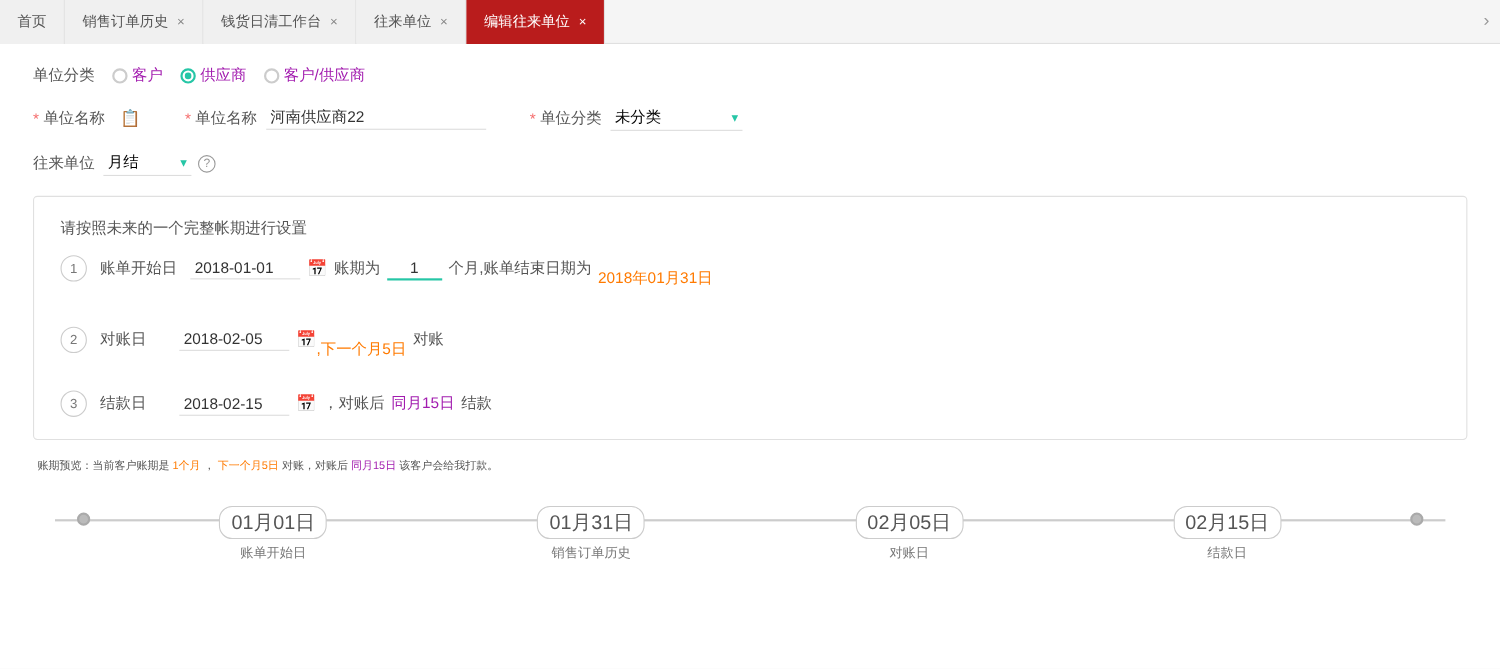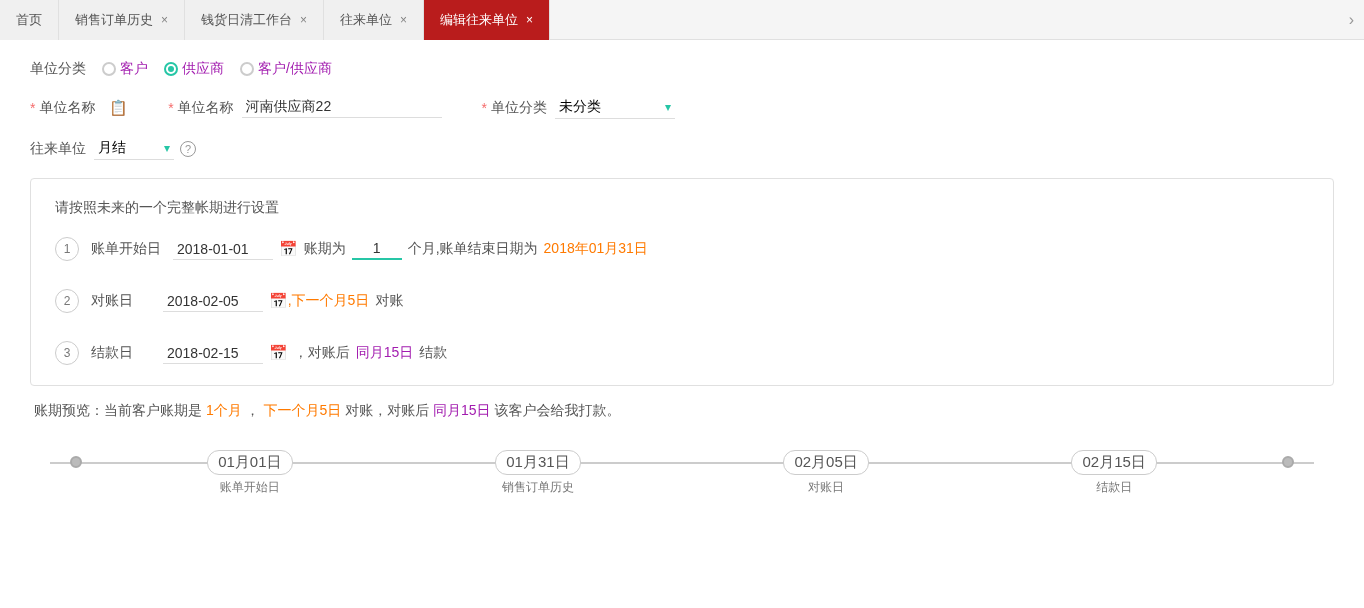--- a/index.html
+++ b/index.html
@@ -172,21 +172,21 @@
     .section-box {
       border: 1px solid #e0e0e0;
       border-radius: 4px;
       padding: 20px 24px;
       margin-bottom: 16px;
       background: #fff;
     }
     .section-title {
       font-size: 14px;
       color: #555;
-      margin-bottom: 20px;
+      margin-bottom: 8px;
     }
 
     
     .setting-row {
       display: flex;
       align-items: center;
       margin-bottom: 28px;
     }
     .setting-row:last-child { margin-bottom: 0; }
     .row-num {
@@ -226,26 +226,26 @@
       font-size: 14px;
       color: #333;
       width: 50px;
       background: transparent;
       text-align: center;
     }
     .row-desc {
       color: #555;
       margin: 0 6px;
     }
-    .highlight-orange { color: #ff7a00; }
+    .highlight-orange { color: #ff7a00; margin-top: 19px; }
     .highlight-teal { color: #a21caf; }
 
     
     .preview-text {
-      font-size: 14px;
+      font-size: 10px;
       color: #555;
       margin-bottom: 20px;
       padding: 0 4px;
     }
 
     
     .timeline-container {
       display: flex;
       align-items: flex-start;
       padding: 10px 20px 0 20px;
@@ -265,21 +265,21 @@
       flex-direction: column;
       align-items: center;
       position: relative;
       z-index: 1;
     }
     .timeline-badge {
       background: #fff;
       border: 1px solid #ccc;
       border-radius: 12px;
       padding: 2px 10px;
-      font-size: 15px;
+      font-size: 18px;
       color: #555;
       white-space: nowrap;
       margin-bottom: 4px;
     }
     .timeline-label {
       font-size: 12px;
       color: #777;
       text-align: center;
       white-space: nowrap;
     }

